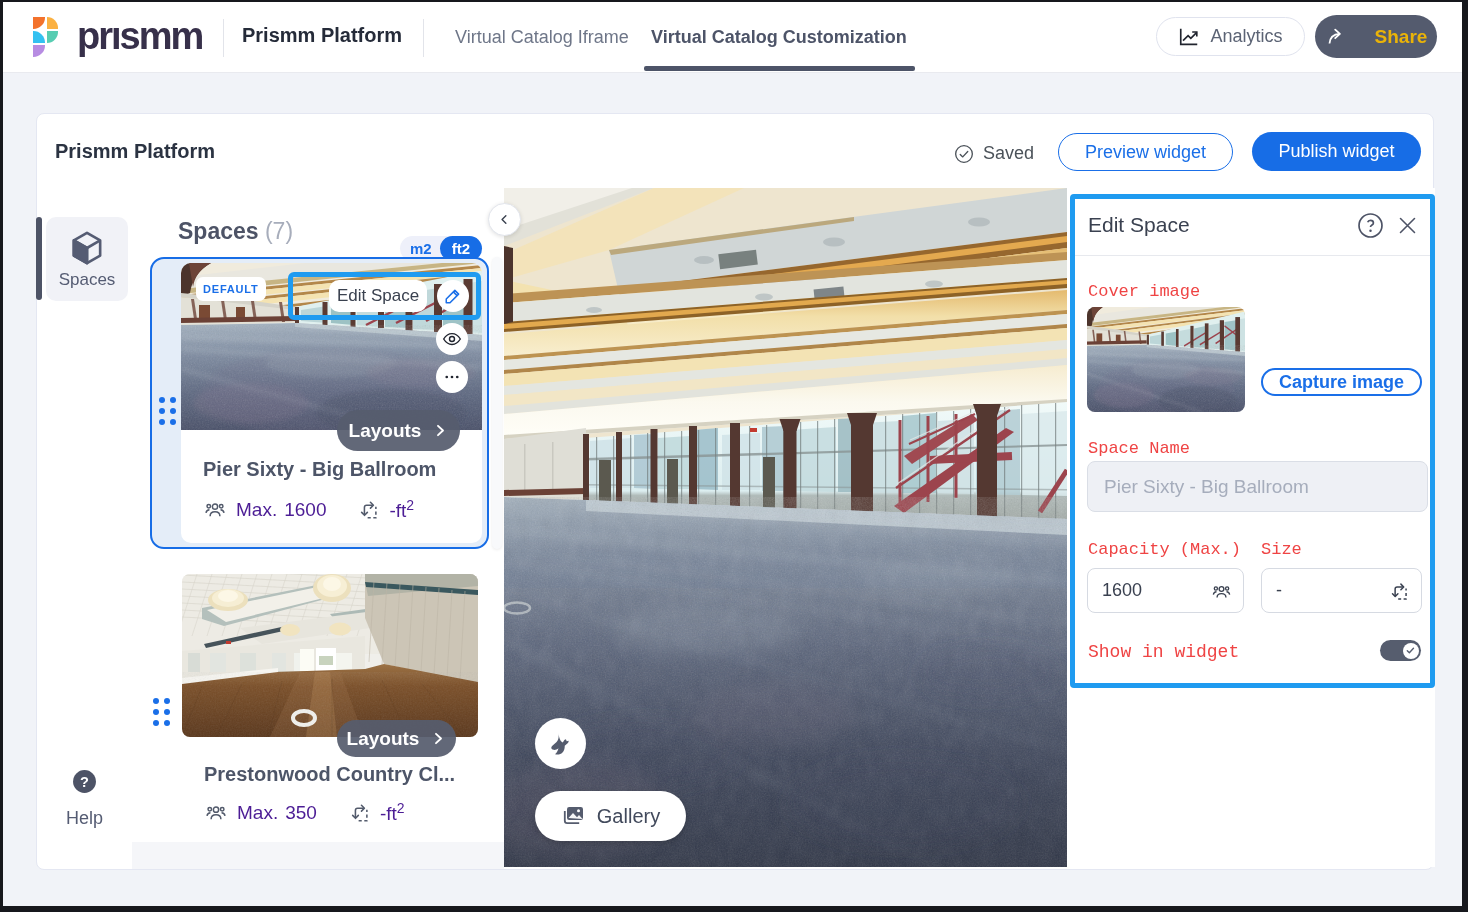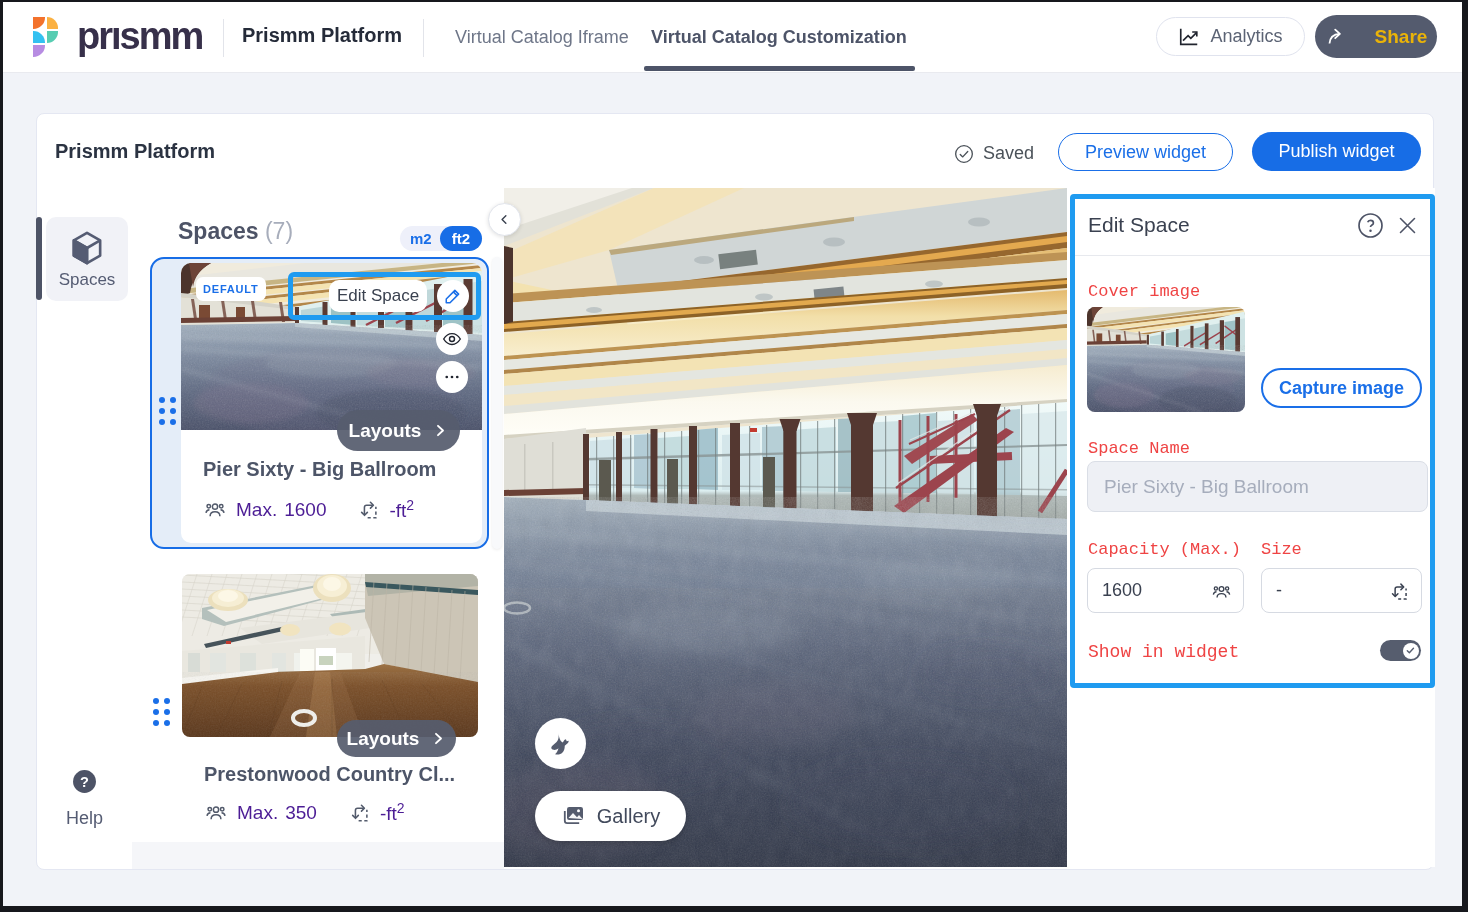--- a/index.html
+++ b/index.html
@@ -31,21 +31,21 @@
   .btn-publish { position:absolute; left:1215px; top:18px; width:169px; height:39px; background:#176de6; border-radius:20px; color:#fff; font-size:18px; font-weight:500; display:flex; align-items:center; justify-content:center; }
   
   .side-ind { position:absolute; left:-1px; top:103px; width:6px; height:83px; background:#4d5366; border-radius:3px; }
   .side-item { position:absolute; left:9px; top:103px; width:82px; height:84px; background:#f1f2f7; border-radius:10px; text-align:center; }
   .side-item .lbl { position:absolute; left:0; width:100%; top:53px; font-size:17px; color:#555c73; }
   .help { position:absolute; left:0px; top:655px; width:95px; text-align:center; }
   .help .lbl { font-size:18px; color:#555c73; margin-top:10px; }
   
   .sp-head { position:absolute; left:141px; top:104px; font-size:23px; font-weight:bold; color:#4d5366; }
   .sp-head span { font-weight:normal; color:#a7adbb; }
-  .unit-toggle { position:absolute; left:363px; top:112px; width:82px; height:25px; background:#eef0fa; border-radius:13px; }
+  .unit-toggle { position:absolute; left:363px; top:122px; width:82px; height:25px; background:#eef0fa; border-radius:13px; }
   .unit-m2 { position:absolute; left:10px; top:4px; font-size:15px; font-weight:bold; color:#1a6fe8; }
   .unit-ft2 { position:absolute; right:0; top:0; width:42px; height:25px; background:#176de6; border-radius:13px; color:#fff; font-size:15px; font-weight:bold; text-align:center; line-height:25px; }
   .collapse { position:absolute; left:451px; top:89px; width:33px; height:33px; background:#fff; border:1px solid #e2e5ec; border-radius:50%; box-shadow:0 1px 4px rgba(0,0,0,.12); display:flex; align-items:center; justify-content:center; z-index:5; }
   .scrollstrip { position:absolute; left:455px; top:143px; width:10px; height:292px; background:#f8f9fb; box-shadow:0 1px 3px rgba(0,0,0,.08); border-radius:5px; }
   
   .sc1 { position:absolute; left:113px; top:143px; width:339px; height:292px; background:#e4edf8; border:2px solid #176de6; border-radius:14px; }
   .sc1-inner { position:absolute; left:29px; top:4px; width:301px; height:280px; background:#fff; border-radius:10px;padding-left:15px; }
   .sc1-img { position:absolute; left:0; top:0; width:301px; height:167px; border-radius:10px 10px 0 0; overflow:hidden; }
   .badge-default { position:absolute; left:15px; top:14px; height:24px; padding:0 7px; background:#fff; border-radius:7px; color:#1a6fe8; font-size:11px; font-weight:bold; letter-spacing:0.8px; line-height:24px; }
   .hl-tooltip { position:absolute; left:107px; top:9px; width:193px; height:48px; border:5px solid #1f9bf0; border-radius:6px; }
@@ -66,21 +66,21 @@
   .gallery { position:absolute; left:31px; top:603px; width:151px; height:50px; background:#fff; border-radius:25px; display:flex; align-items:center; justify-content:center; gap:12px; color:#424a5c; font-size:20px; box-shadow:0 2px 6px rgba(0,0,0,.18); }
   
   .panel-zone { position:absolute; left:1030px; top:74px; width:368px; height:679px; background:#fff; }
   .panel { position:absolute; left:1033px; top:80px; width:365px; height:494px; background:#fff; border:5px solid #1f9bf0; border-radius:4px; }
   .p-title { position:absolute; left:13px; top:14px; font-size:21px; color:#3a4150; }
   .p-div { position:absolute; left:0px; top:56px; width:355px; height:1px; background:#e7e9ee; }
   .p-label { position:absolute; font-size:17px; color:#ef4444;font-family:Liberation Mono, monospace; }
   .p-thumb { position:absolute; left:12px; top:108px; width:158px; height:105px; border-radius:8px; overflow:hidden; }
   .hl-replace { position:absolute; left:181px; top:111px; width:173px; height:55px; border:5px solid #1f9bf0; border-radius:6px; }
   .btn-replace { position:absolute; left:2px; top:3px; width:157px; height:38px; background:#176de6; border-radius:20px; color:#fff; font-size:18px; font-weight:bold; display:flex; align-items:center; justify-content:center; }
-  .btn-capture { position:absolute; left:186px; top:169px; width:161px; height:40px; background:#fff; border:2px solid #1a6fe8; border-radius:20px; color:#1a6fe8; font-size:18px; font-weight:bold; display:flex; align-items:center; justify-content:center; }
+  .btn-capture { position:absolute; left:186px; top:169px; width:161px; height:28px; background:#fff; border:2px solid #1a6fe8; border-radius:20px; color:#1a6fe8; font-size:18px; font-weight:bold; display:flex; align-items:center; justify-content:center; }
   .p-input { position:absolute; border:1px solid #d6dae2; border-radius:8px; background:#fff; display:flex; align-items:center; color:#3a4150; font-size:18px; }
   .toggle { position:absolute; left:305px; top:441px; width:41px; height:21px; background:#565d6e; border-radius:11px; }
   .toggle .knob { position:absolute; right:2.5px; top:2.5px; width:16px; height:16px; background:#fff; border-radius:50%; display:flex; align-items:center; justify-content:center; }
 </style>
 </head>
 <body>
 <div class="page">
 
   <div class="nav">
     <div class="logo">

